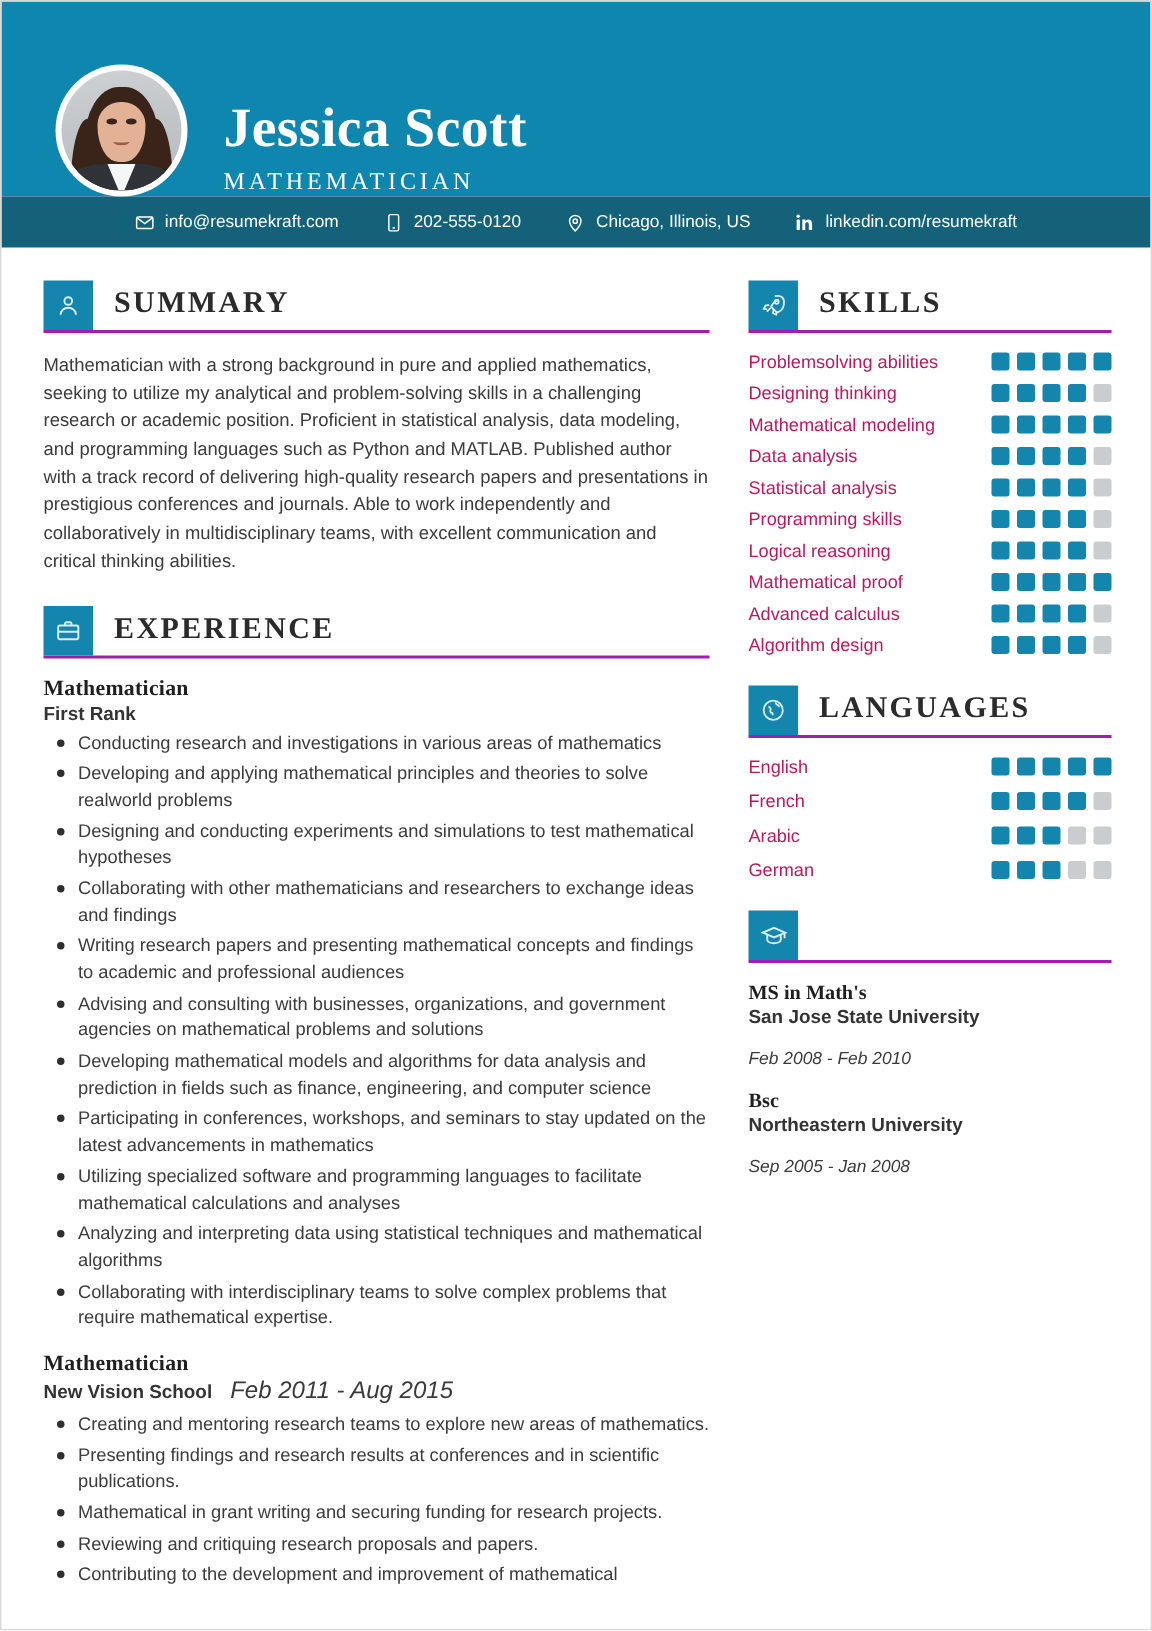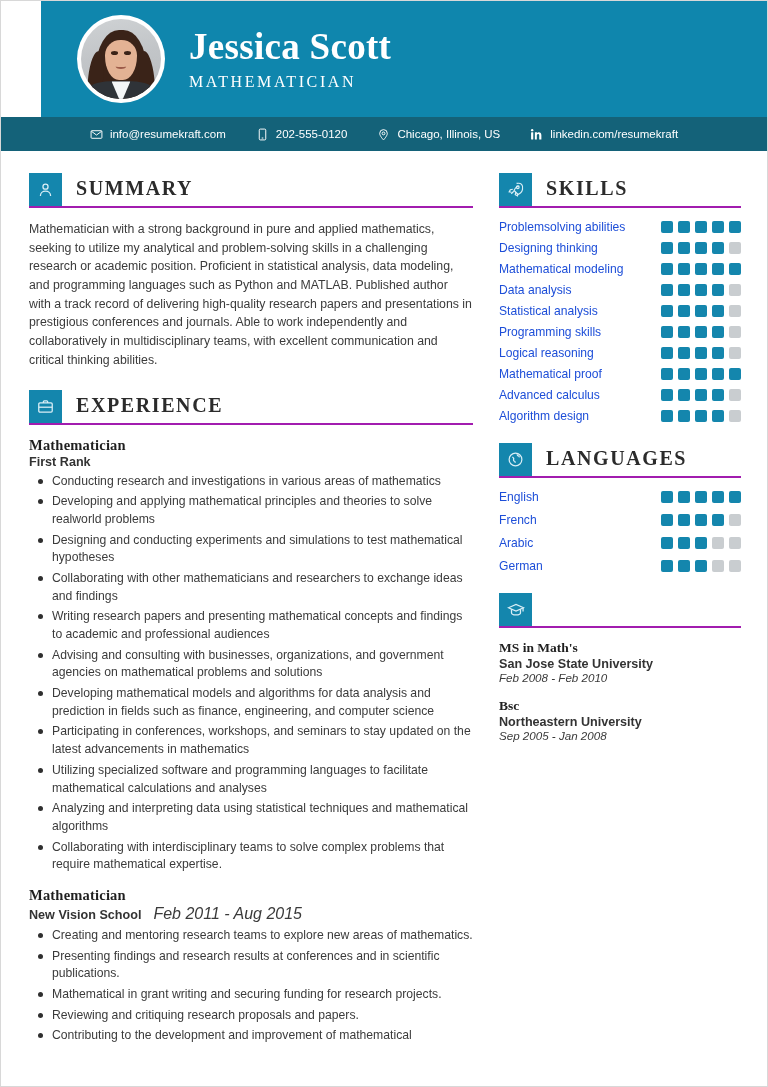--- a/index.html
+++ b/index.html
@@ -15,25 +15,24 @@
     height: 1087px;
     position: relative;
     background: #fff;
     border: 1px solid #d8d8d8;
     overflow: hidden;
   }
 
   
   .header {
     background: #0f86ad;
-    height: 116px;
+    height: 130px;
     display: flex;
-    align-items: center;
+    align-items: flex-end;
     padding-left: 36px;
-    margin-left: 40px;
   }
   .avatar-wrap {
     width: 88px; height: 88px;
     border-radius: 50%;
     background: #ffffff;
     padding: 4px;
     flex: 0 0 auto;
   }
   .avatar {
     width: 100%; height: 100%;
@@ -221,21 +220,21 @@
 
   
   .rate-row {
     display: flex;
     align-items: center;
     justify-content: space-between;
     margin-bottom: 7px;
   }
   .rate-label {
     font-size: 12.1px;
-    color: #1d4ed8;
+    color: #be185d;
   }
   .dots { display: flex; gap: 5px; flex: 0 0 auto; }
   .dot {
     width: 12px; height: 12px;
     border-radius: 2px;
     background: #c9cdd0;
   }
   .dot.on { background: #1486ad; }
 
   .lang-row { margin-bottom: 9px; }
@@ -251,21 +250,21 @@
   .edu-school {
     font-size: 12.6px;
     font-weight: bold;
     color: #333333;
     margin-top: 1px;
   }
   .edu-dates {
     font-size: 11.6px;
     font-style: italic;
     color: #3a3a3a;
-    margin-top: 0;
+    margin-top: 14px;
   }
 </style>
 </head>
 <body>
 
 <div class="page">
 
   <div class="header">
     <div class="avatar-wrap">
       <div class="avatar">

